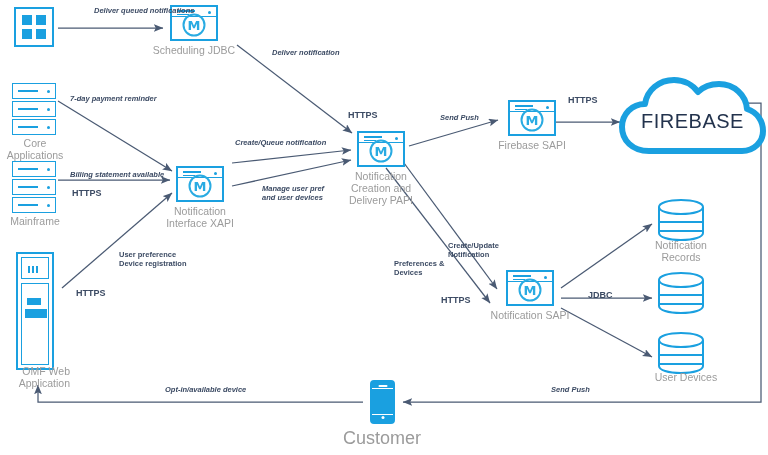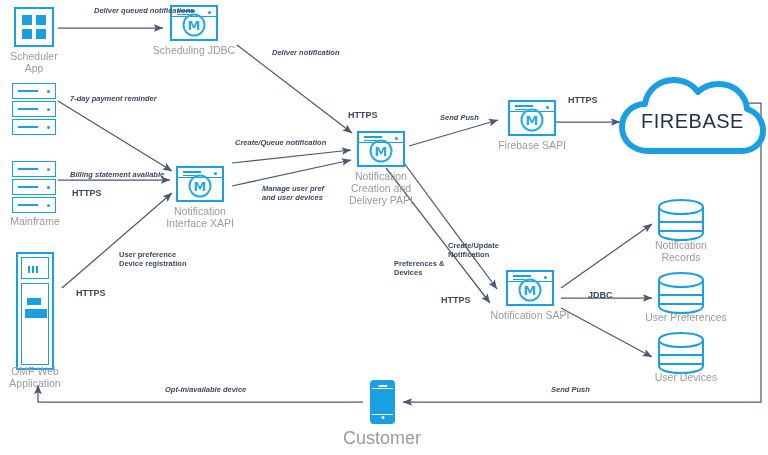--- a/index.html
+++ b/index.html
@@ -97,38 +97,38 @@
       <path d="M363,402 L38,402 L38,385"></path>
     </g>
   </svg>
 
   <div class="sched" style="left:14px;top:7px;">
     <i></i>
       <i></i>
     <i></i>
       <i></i>
   </div>
-  <div class="nlabel" style="left:0px;top:50px;width:68px;">
-    <div>Scheduler</div>
-    <div>App</div>
-  </div>
 
   <div class="rack" style="left:12px;top:83px;">
     <div class="u" style="top:0px;">
         <span class="ln"></span>
         <span class="dt"></span>
       </div>
     <div class="u" style="top:18px;">
         <span class="ln"></span>
         <span class="dt"></span>
       </div>
     <div class="u" style="top:36px;">
         <span class="ln"></span>
         <span class="dt"></span>
       </div>
+  </div>
+  <div class="nlabel" style="left:0px;top:137px;width:70px;">
+    <div>Core</div>
+    <div>Applications</div>
   </div>
 
   <div class="rack" style="left:12px;top:161px;">
     <div class="u" style="top:0px;">
         <span class="ln"></span>
         <span class="dt"></span>
       </div>
     <div class="u" style="top:18px;">
         <span class="ln"></span>
         <span class="dt"></span>
@@ -145,21 +145,21 @@
   <div class="tower" style="left:16px;top:252px;">
     <div class="top">
       <i style="left:6px;"></i>
         <i style="left:10px;"></i>
         <i style="left:14px;"></i>
     </div>
     <div class="bot"></div>
     <div class="b1"></div>
     <div class="b2"></div>
   </div>
-  <div class="nlabel" style="left:0px;top:365px;width:70px;">
+  <div class="nlabel" style="left:0px;top:365px;width:70px;text-align:right;">
     <div>OMF Web</div>
     <div>Application</div>
   </div>
 
   <div class="mule" style="left:170px;top:5px;">
     <div class="bar">
         <span class="l1"></span>
         <span class="l2"></span>
         <span class="dot"></span>
       </div>
@@ -260,23 +260,20 @@
         <path d="M659,340 C659,344 668,347 681,347 C694,347 703,344 703,340"></path>
         <path d="M659,355 L703,355"></path>
         <path d="M659,364 L703,364"></path>
       </g>
     </g>
   </svg>
   <div class="nlabel" style="left:621px;top:239px;width:120px;">
     <div>Notification</div>
     <div>Records</div>
   </div>
-  <div class="nlabel" style="left:621px;top:311px;width:130px;">
-    <div>User Preferences</div>
-  </div>
   <div class="nlabel" style="left:621px;top:371px;width:130px;">
     <div>User Devices</div>
   </div>
 
   <div class="phone" style="left:370px;top:380px;">
     <div class="spk"></div>
     <div class="wtop"></div>
     <div class="wbot"></div>
     <div class="hm"></div>
   </div>

